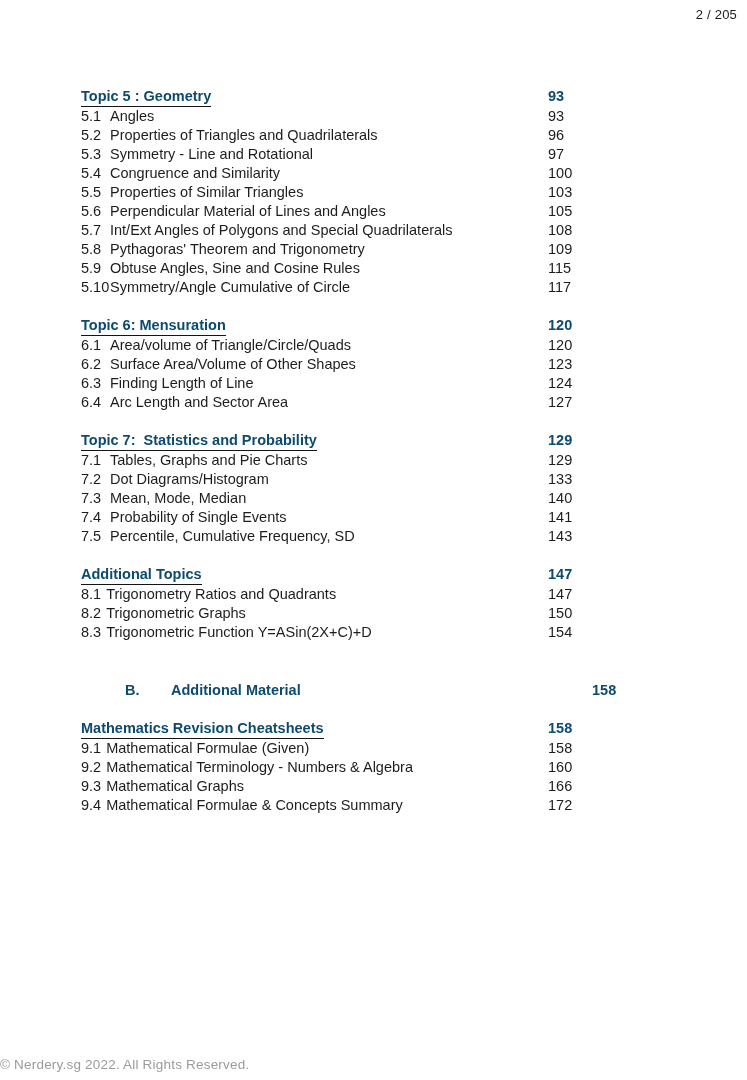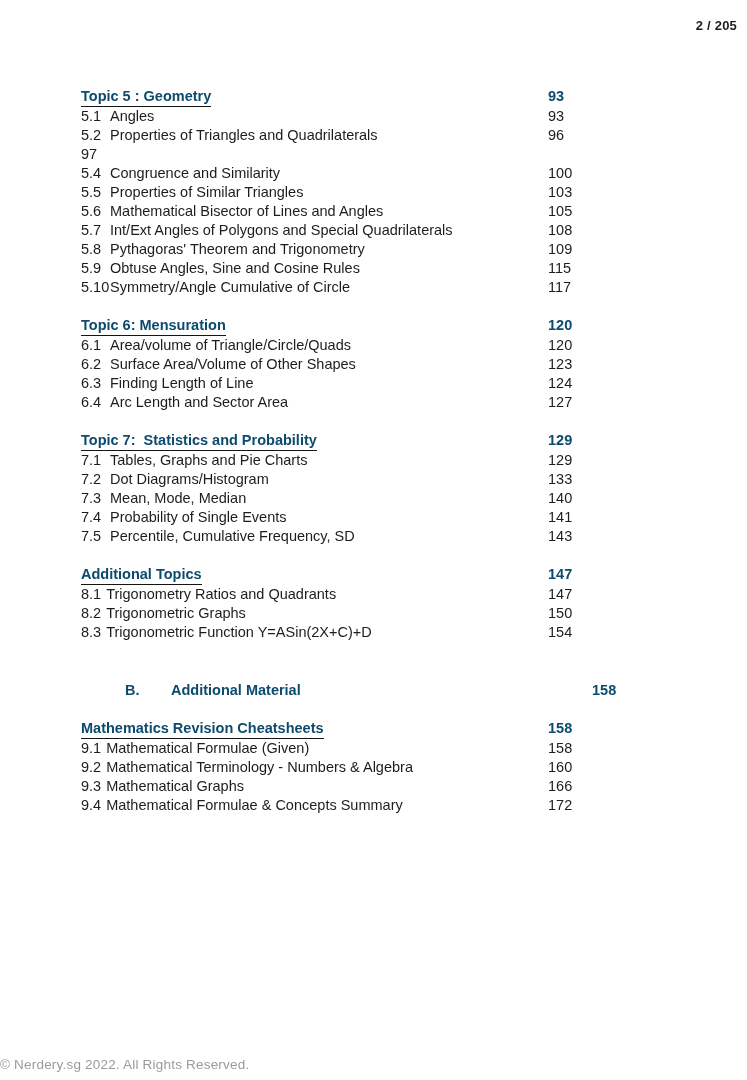--- a/index.html
+++ b/index.html
@@ -10,24 +10,24 @@
     width: 747px;
     height: 1080px;
     position: relative;
     background: #ffffff;
     overflow: hidden;
     font-family: "Liberation Sans", "DejaVu Sans", sans-serif;
     color: #1d1d1d;
   }
   .page-indicator {
     position: absolute;
-    top: 18px;
+    top: 7px;
     right: 10px;
     font-size: 13px;
-    font-weight: 700;
+    font-weight: 400;
     color: #1d1d1d;
     letter-spacing: 0.2px;
   }
   .toc {
     position: absolute;
     left: 81px;
     top: 87px;
     width: 640px;
     font-size: 14.5px;
     line-height: 19px;
@@ -99,35 +99,36 @@
     <span class="left-col"><span class="num">5.1</span><span class="title">Angles</span></span>
     <span class="page-col">93</span>
   </div>
 
   <div class="row item-row">
     <span class="left-col"><span class="num">5.2</span><span class="title">Properties of Triangles and Quadrilaterals</span></span>
     <span class="page-col">96</span>
   </div>
 
   <div class="row item-row">
+    <span class="left-col"><span class="num">5.3</span><span class="title">Symmetry - Line and Rotational</span></span>
     <span class="page-col">97</span>
   </div>
 
   <div class="row item-row">
     <span class="left-col"><span class="num">5.4</span><span class="title">Congruence and Similarity</span></span>
     <span class="page-col">100</span>
   </div>
 
   <div class="row item-row">
     <span class="left-col"><span class="num">5.5</span><span class="title">Properties of Similar Triangles</span></span>
     <span class="page-col">103</span>
   </div>
 
   <div class="row item-row">
-    <span class="left-col"><span class="num">5.6</span><span class="title">Mathematical Bisector of Lines and Angles</span></span>
+    <span class="left-col"><span class="num">5.6</span><span class="title">Perpendicular Material of Lines and Angles</span></span>
     <span class="page-col">105</span>
   </div>
 
   <div class="row item-row">
     <span class="left-col"><span class="num">5.7</span><span class="title">Int/Ext Angles of Polygons and Special Quadrilaterals</span></span>
     <span class="page-col">108</span>
   </div>
 
   <div class="row item-row">
     <span class="left-col"><span class="num">5.8</span><span class="title">Pythagoras' Theorem and Trigonometry</span></span>

